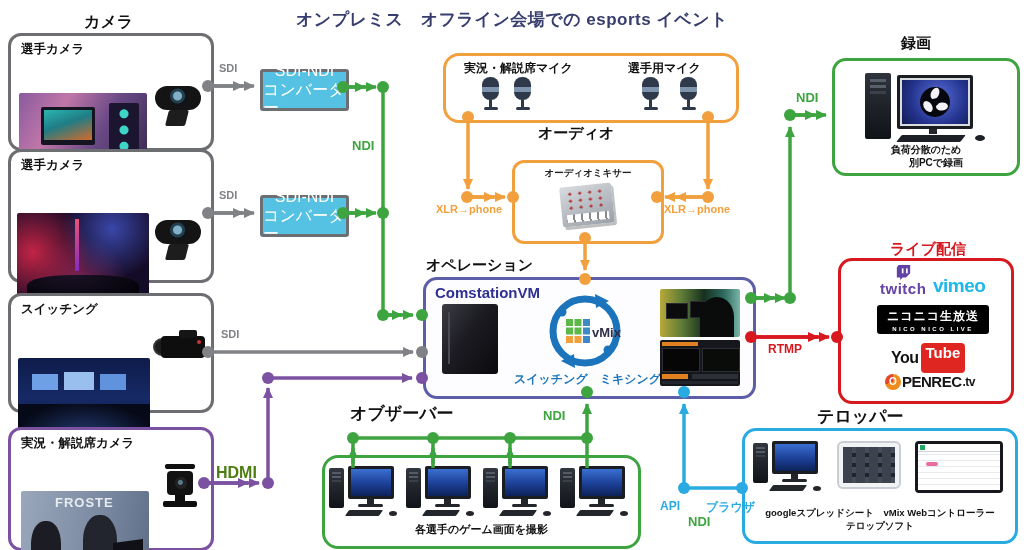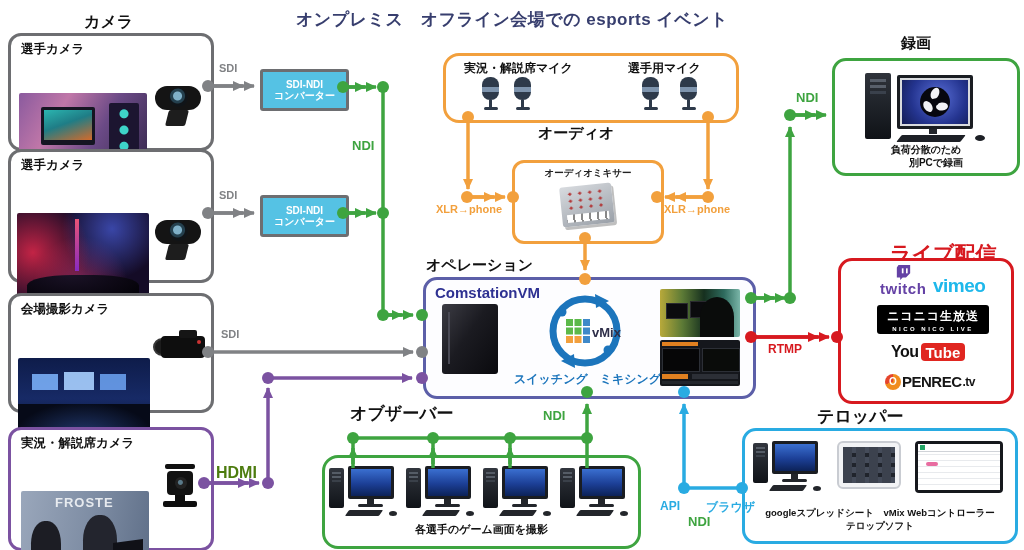--- a/index.html
+++ b/index.html
@@ -9,21 +9,21 @@
   .lbl{position:absolute;font-weight:800;white-space:nowrap;}
   .title{position:absolute;left:0;right:0;top:8px;text-align:center;font-size:17px;font-weight:800;color:#373E6E;letter-spacing:.5px;}
   .secl{position:absolute;font-weight:800;color:#111;}
   .box{position:absolute;background:#fff;border-radius:13px;}
   .blabel{position:absolute;left:10px;top:5px;font-weight:800;font-size:12.5px;color:#111;font-family:Liberation Mono, monospace;}
   .photo{position:absolute;border-radius:2px;overflow:hidden;margin-top:32px;}
   .wires{position:absolute;left:0;top:0;z-index:6;pointer-events:none;}
   
   .conv{position:absolute;width:83px;height:36px;background:#55C2E4;border:3px solid #6d6e71;border-radius:3px;
         display:flex;flex-direction:column;align-items:center;justify-content:center;line-height:1.15;}
-  .conv span{color:#fff;font-weight:700;font-size:10px;}
+  .conv span{color:#fff;font-weight:400;font-size:16px;}
   
   .mic{position:absolute;width:17px;}
   .mic .mbody{width:17px;height:23px;background:#2e3a4a;border-radius:8px;position:relative;overflow:hidden;}
   .mic .mbody i{position:absolute;left:0;top:10px;width:17px;height:5px;background:#7e94ad;}
   .mic .mstem{width:3px;height:7px;background:#2e3a4a;margin:0 auto;}
   .mic .mbase{width:14px;height:3px;background:#2e3a4a;margin:0 auto;border-radius:2px;}
   
   .pcset{position:absolute;width:80px;height:58px;}
   .pcset .tw{position:absolute;left:0;top:2px;width:15px;height:40px;background:linear-gradient(#32363e,#101318);border-radius:2px;}
   .pcset .tw i{position:absolute;left:3px;top:4px;width:9px;height:2px;background:#555c66;box-shadow:0 4px 0 #555c66,0 8px 0 #3a4049;}
@@ -68,21 +68,21 @@
   .mixer{position:absolute;width:52px;height:40px;background:linear-gradient(160deg,#d8dbdf,#9aa0a8);border-radius:3px;transform:rotate(-6deg);box-shadow:2px 3px 0 rgba(0,0,0,.25);}
   .mixer .knobs{position:absolute;left:5px;top:4px;right:5px;height:20px;
        background-image:radial-gradient(#b23333 1.4px,transparent 2px);background-size:10px 7px;}
   .mixer .fad{position:absolute;left:5px;bottom:4px;right:5px;height:8px;background:repeating-linear-gradient(90deg,#fff 0 6px,#888 6px 8px);}
   
   .nico{position:absolute;background:#000;border-radius:3px;color:#fff;text-align:center;padding:3px 6px 2px;}
   .nico .n1{font-size:12px;font-weight:800;letter-spacing:1px;}
   .nico .n2{font-size:6px;font-weight:700;letter-spacing:2.5px;margin-top:1px;}
   .ytrow{position:absolute;display:flex;align-items:center;gap:2px;}
   .ytyou{font-size:16px;font-weight:800;color:#111;letter-spacing:-.5px;}
-  .yttube{font-size:15px;font-weight:800;color:#fff;background:#e02620;border-radius:4px;padding:1px 5px 0;}
+  .yttube{font-size:15px;font-weight:800;color:#fff;background:#e02620;border-radius:4px;padding:1px 5px 12px;}
   .openrec{position:absolute;display:flex;align-items:center;gap:1px;}
   .orO{width:16px;height:16px;border-radius:50%;background:conic-gradient(#f08c1e 0 70%,#e5452c 70% 100%);color:#fff;font-size:10px;font-weight:800;display:flex;align-items:center;justify-content:center;}
   .orT{font-size:15px;font-weight:800;color:#151515;letter-spacing:-.5px;}
   .twitchlock{position:absolute;display:flex;flex-direction:column;align-items:center;margin-left:21px;}
   .twitchtxt{font-size:15px;font-weight:800;color:#6441a5;letter-spacing:.5px;}
   .vimeotxt{position:absolute;font-size:19px;font-weight:800;color:#1eb8eb;letter-spacing:-.5px;}
 </style>
 </head>
 <body>
 
@@ -114,21 +114,21 @@
       <div class="abs" style="left:10px;bottom:0;width:112px;height:26px;background:radial-gradient(ellipse at 40% 0%,#1a1226 0%,#05030a 80%);border-radius:40% 40% 0 0;"></div>
     </div>
     <div class="webcam" style="left:142px;top:64px;">
       <div class="wbody"></div>
         <div class="wlens"></div>
         <div class="wclip"></div>
     </div>
   </div>
 
   <div class="box" style="left:8px;top:293px;width:200px;height:114px;border:3px solid #6d6e71;">
-    <div class="blabel">会場撮影カメラ</div>
+    <div class="blabel">スイッチング</div>
     <div class="photo" style="left:7px;top:30px;width:132px;height:74px;background:linear-gradient(#0e1c4a 0%,#172a66 55%,#0a1430 100%);">
       <div class="abs" style="left:14px;top:16px;width:26px;height:16px;background:#7fb6ff;opacity:.85;"></div>
       <div class="abs" style="left:46px;top:14px;width:30px;height:18px;background:#a8d0ff;opacity:.9;"></div>
       <div class="abs" style="left:82px;top:16px;width:26px;height:16px;background:#6fa6f5;opacity:.85;"></div>
       <div class="abs" style="left:0;bottom:0;width:100%;height:28px;background:radial-gradient(ellipse at 50% 120%,#223a72 0%,#060a18 75%);"></div>
     </div>
     <div class="camcorder" style="left:142px;top:323px;position:absolute;left:142px;top:30px;">
       <div class="clens"></div>
         <div class="cbody"></div>
         <div class="cvf"></div>
@@ -267,21 +267,21 @@
         </svg>
       </div>
     </div>
     <div class="abs" style="left:94px;top:68px;width:8px;height:5px;background:#23262b;"></div>
     <div class="abs" style="left:64px;top:74px;width:64px;height:7px;background:#1d2026;transform:skewX(-38deg);border-radius:1px;"></div>
     <div class="abs" style="left:140px;top:74px;width:10px;height:6px;background:#1d2026;border-radius:50%;"></div>
     <div class="abs" style="left:0;right:0;top:82px;text-align:center;font-weight:800;font-size:10px;">負荷分散のため</div>
     <div class="abs" style="left:0;right:0;top:95px;text-align:center;font-weight:800;font-size:10px;padding-left:20px;">別PCで録画</div>
   </div>
 
-  <div class="secl" style="left:890px;top:240px;font-size:21px;color:#D7191F;">ライブ配信</div>
+  <div class="secl" style="left:890px;top:240px;font-size:15px;color:#D7191F;">ライブ配信</div>
   <div class="box" style="left:838px;top:258px;width:170px;height:140px;border:3.5px solid #D7191F;border-radius:14px;">
     <div class="twitchlock" style="left:18px;top:4px;">
       <svg width="17" height="15" viewBox="0 0 20 18">
         <path d="M4 0 L18 0 L18 10 L13 15 L9 15 L6 18 L6 15 L2 15 L2 3 Z" fill="#6441a5"></path>
         <rect x="8" y="4" width="2" height="6" fill="#fff"></rect>
           <rect x="13" y="4" width="2" height="6" fill="#fff"></rect>
       </svg>
       <span class="twitchtxt">twitch</span>
     </div>
     <div class="vimeotxt" style="left:92px;top:14px;">vimeo</div>

